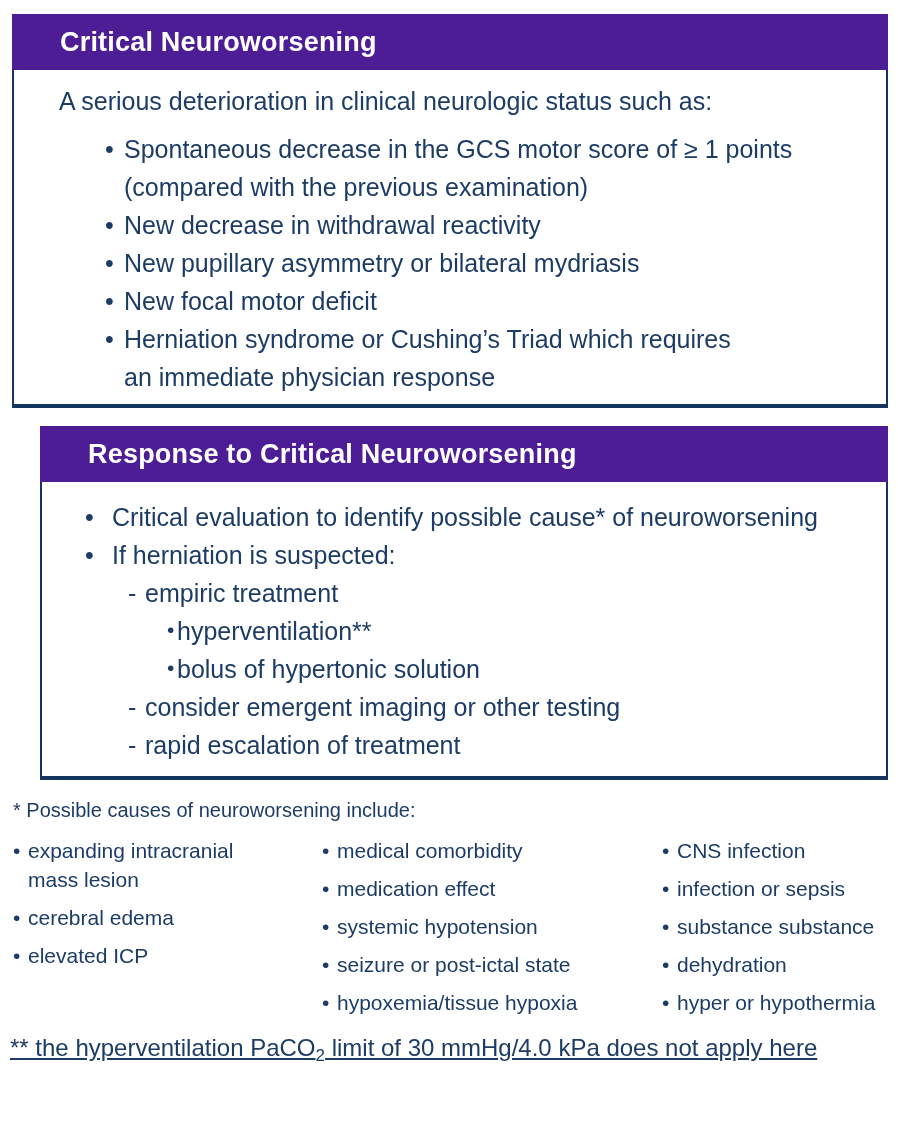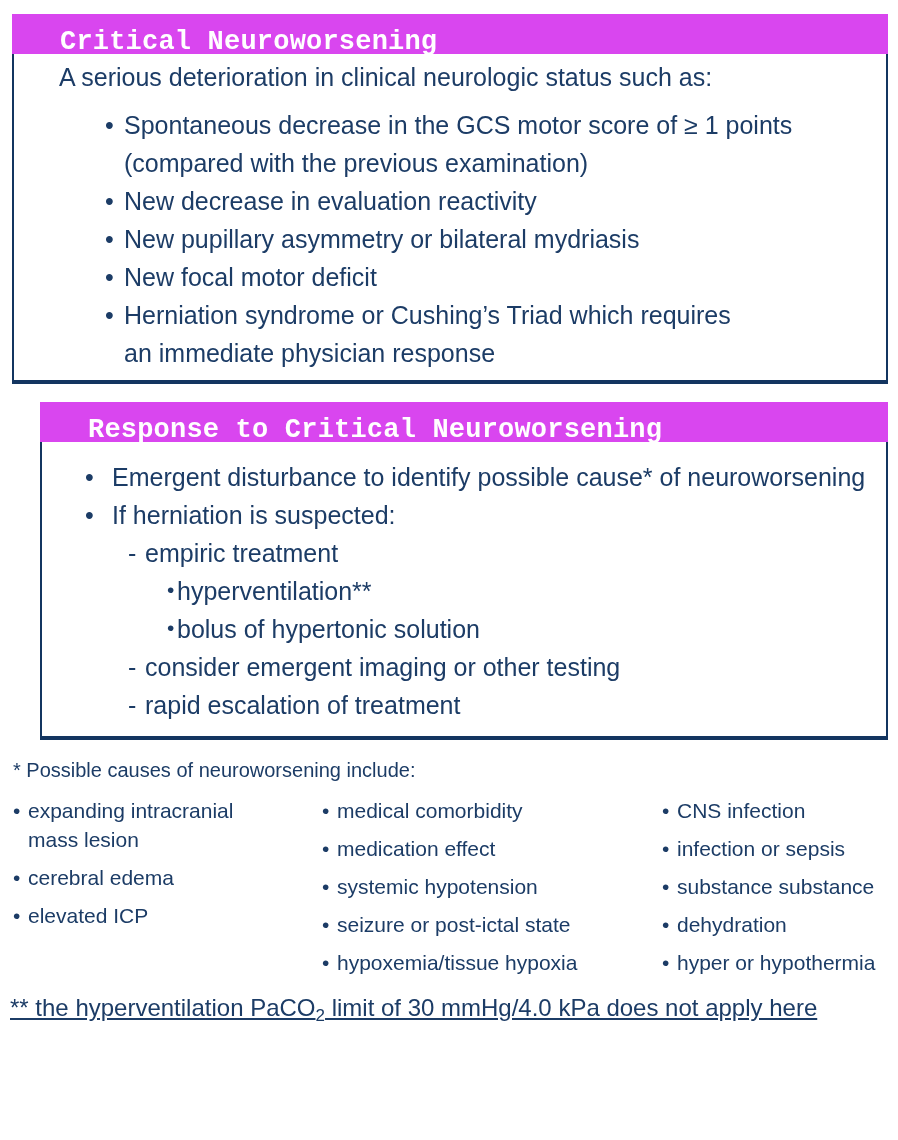--- a/index.html
+++ b/index.html
@@ -13,36 +13,35 @@
     color: #1c3c66;
     overflow: hidden;
   }
   .panel {
     margin-left: 12px;
     margin-right: 10px;
   }
   .panel-top { margin-top: 14px; }
   .panel-second { margin-top: 18px; padding-left: 28px; }
   .panel-header {
-    background: #d946ef;
+    background: #4c1d95;
     color: #ffffff;
     font-size: 27px;
     font-weight: bold;
     letter-spacing: 0.2px;
     padding: 13px 10px 13px 48px;
-    height: 40px;
-    font-family: Liberation Mono, monospace;
+    height: 56px;
   }
   .panel-body {
     background: #ffffff;
     border: 2px solid #133560;
     border-top: none;
     border-bottom-width: 4px;
   }
-  .body-1 { padding: 8px 18px 8px 45px; }
+  .body-1 { padding: 16px 18px 8px 45px; }
   .body-2 { padding: 16px 18px 12px 43px; }
   .lead {
     font-size: 25px;
     line-height: 30px;
     margin-bottom: 14px;
   }
   ul.b1 { list-style: none; margin: 0; padding: 0 0 0 46px; }
   ul.b1 li {
     position: relative;
     font-size: 25px;
@@ -115,35 +114,35 @@
 
   <div class="panel panel-top">
     <div class="panel-header">
       <span>Critical Neuroworsening</span>
     </div>
     <div class="panel-body body-1">
       <div class="lead">A serious deterioration in clinical neurologic status such as:</div>
       <ul class="b1">
         <li>Spontaneous decrease in the GCS motor score of ≥ 1 points
 (compared with the previous examination)</li>
-        <li>New decrease in evaluation reactivity</li>
+        <li>New decrease in withdrawal reactivity</li>
         <li>New pupillary asymmetry or bilateral mydriasis</li>
         <li>New focal motor deficit</li>
         <li>Herniation syndrome or Cushing’s Triad which requires
 an immediate physician response</li>
       </ul>
     </div>
   </div>
 
   <div class="panel panel-second">
     <div class="panel-header">
       <span>Response to Critical Neuroworsening</span>
     </div>
     <div class="panel-body body-2">
-      <div class="b2-item lvl1">Emergent disturbance to identify possible cause* of neuroworsening</div>
+      <div class="b2-item lvl1">Critical evaluation to identify possible cause* of neuroworsening</div>
       <div class="b2-item lvl1">If herniation is suspected:</div>
       <div class="b2-item lvl2">empiric treatment</div>
       <div class="b2-item lvl3">hyperventilation**</div>
       <div class="b2-item lvl3">bolus of hypertonic solution</div>
       <div class="b2-item lvl2">consider emergent imaging or other testing</div>
       <div class="b2-item lvl2">rapid escalation of treatment</div>
     </div>
   </div>
 
   <div class="fn-heading">* Possible causes of neuroworsening include:</div>

